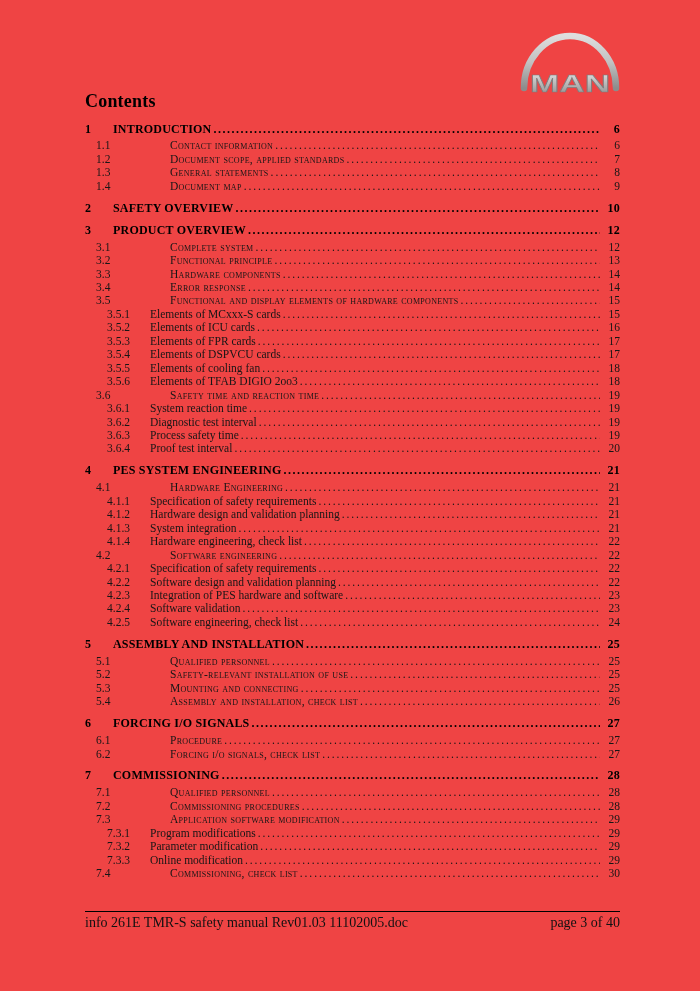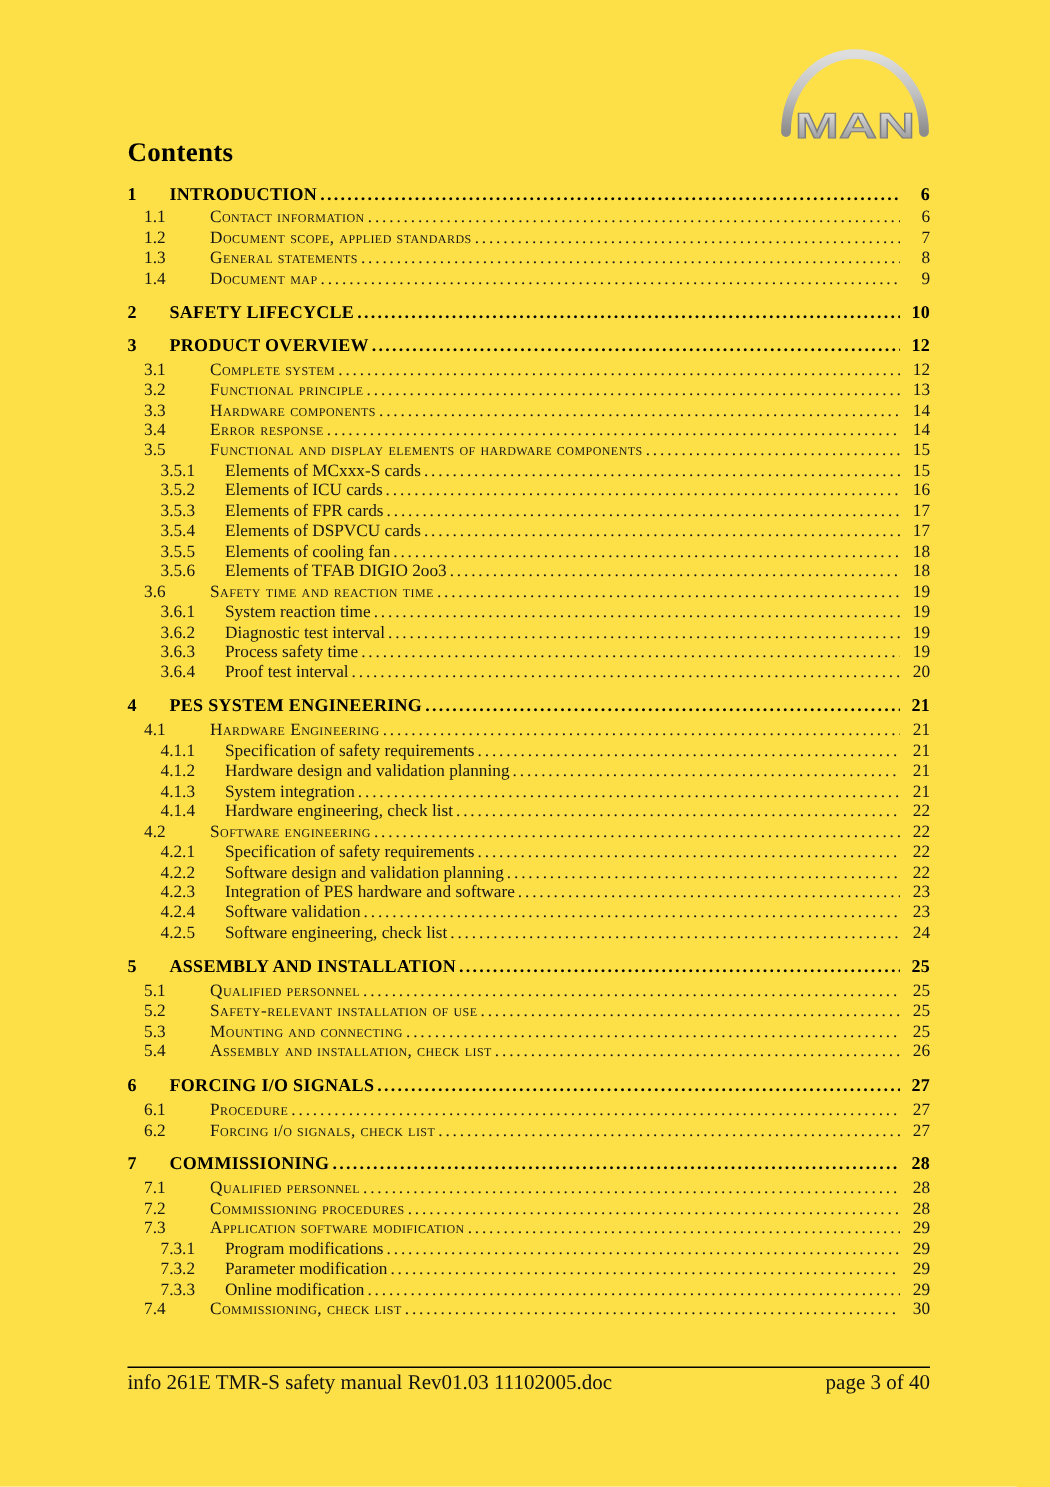--- a/index.html
+++ b/index.html
@@ -4,21 +4,21 @@
 <style>
   * { margin:0; padding:0; box-sizing:border-box; }
   html,body { width:700px; height:991px; }
   body {
     background:#ffffff;
     font-family:"Liberation Serif", serif;
     color:#141414;
     position:relative;
     overflow:hidden;
   }
-  .page { position:absolute; inset:0; background:#fde047; }
+  .page { position:absolute; inset:0; background:#ef4444; }
 
   
   .logo { position:absolute; top:29px; left:517px; width:106px; height:68px; }
   .logo svg { width:100%; height:100%; display:block; }
 
   
   .contents-heading {
     position:absolute; top:91px; left:85px;
     font-family:Liberation Serif, serif;
     font-weight:bold; font-size:18px; color:#000;
@@ -45,21 +45,21 @@
 
   .lvl1 {
     font-weight:bold; font-size:12px; color:#000;
     margin-top:8.5px; margin-bottom:3.5px; letter-spacing:0.2px;
   }
   .lvl1 .num { width:28px; }
   .lvl1 .dots::after { letter-spacing:1.5px; }
 
   .lvl2 { margin-left:11px; }
   .lvl2 .num { width:44px; }
-  .lvl2 .lbl { font-variant:small-caps; letter-spacing:0.3px; }
+  .lvl2 .lbl { font-variant:small-caps; letter-spacing:0.3px;margin-left:30px; }
 
   .lvl3 { margin-left:22px; }
   .lvl3 .num { width:43px; }
 
   
   .footer {
     position:absolute; top:911px; left:85px; width:535px;
     border-top:1px solid #000;
     padding-top:3px;
     display:flex; justify-content:space-between;
@@ -118,21 +118,21 @@
         <span class="pg">8</span>
       </div>
       <div class="row lvl2">
         <span class="num">1.4</span>
         <span class="lbl">Document map</span>
         <span class="dots"></span>
         <span class="pg">9</span>
       </div>
       <div class="row lvl1">
         <span class="num">2</span>
-        <span class="lbl">SAFETY LIFECYCLE</span>
+        <span class="lbl">SAFETY OVERVIEW</span>
         <span class="dots"></span>
         <span class="pg">10</span>
       </div>
       <div class="row lvl1">
         <span class="num">3</span>
         <span class="lbl">PRODUCT OVERVIEW</span>
         <span class="dots"></span>
         <span class="pg">12</span>
       </div>
       <div class="row lvl2">

